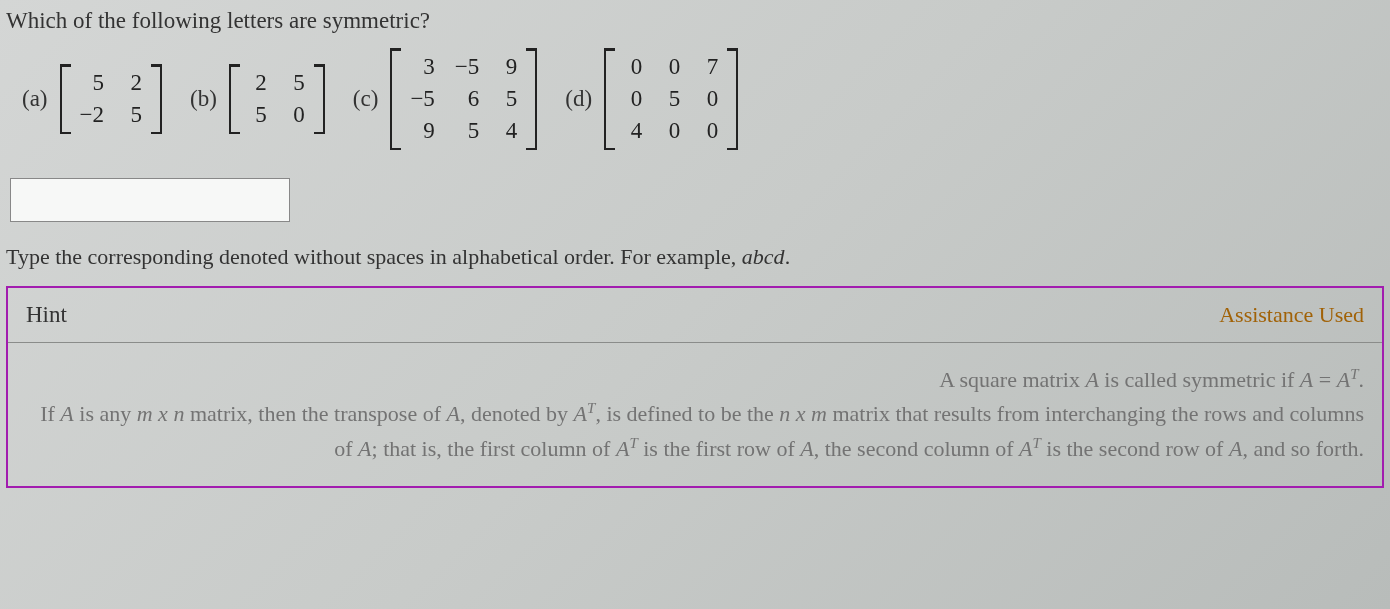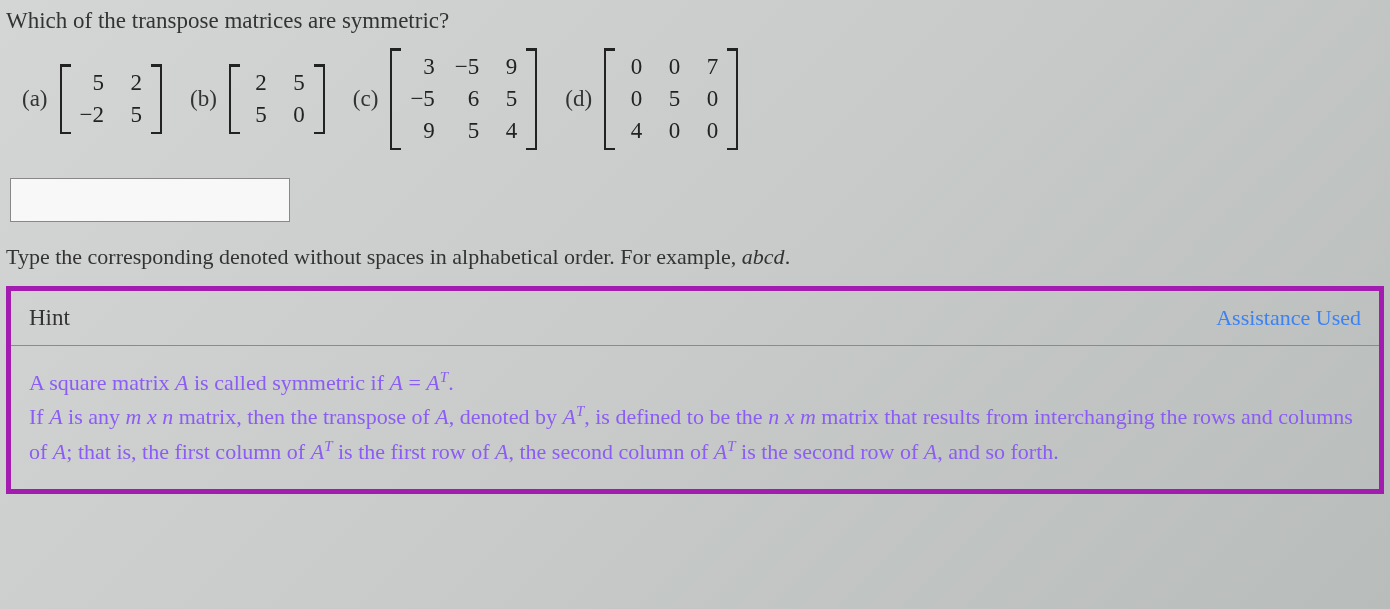--- a/index.html
+++ b/index.html
@@ -85,47 +85,48 @@
     font-family: inherit;
   }
   .instruction {
     font-size: 22px;
     color: #333;
     margin-left: 2px;
     margin-bottom: 16px;
   }
   .instruction .ital { }
   .hint-box {
-    border: 5px solid #a21caf;
+    border: 2px solid #a21caf;
     margin: 0 2px;
+    text-align: right;
   }
   .hint-header {
     display: flex;
     justify-content: space-between;
     align-items: center;
     padding: 14px 18px;
     border-bottom: 1px solid #8a8c8a;
     font-size: 23px;
     color: #333;
   }
-  .assist { color: #3b82f6; font-size: 22px; }
+  .assist { color: #a16207; font-size: 22px; }
   .hint-body {
     padding: 20px 18px 20px 18px;
     font-size: 22px;
     line-height: 1.55;
-    color: #8b5cf6;
+    color: #737373;
   }
   .ital { font-style: italic; }
   sup { font-size: 0.68em; font-style: italic; }
 </style>
 </head>
 <body>
 
 <div class="page">
-  <div class="question">Which of the transpose matrices are symmetric?</div>
+  <div class="question">Which of the following letters are symmetric?</div>
 
   <div class="options-row">
     <span class="opt-label">(a)</span>
     <span class="matrix">
       <span class="bracket left"></span>
       <span class="mgrid m2x2">
         <span class="mcell">5</span>
         <span class="mcell">2</span>
         <span class="mcell">−2</span>
         <span class="mcell">5</span>

